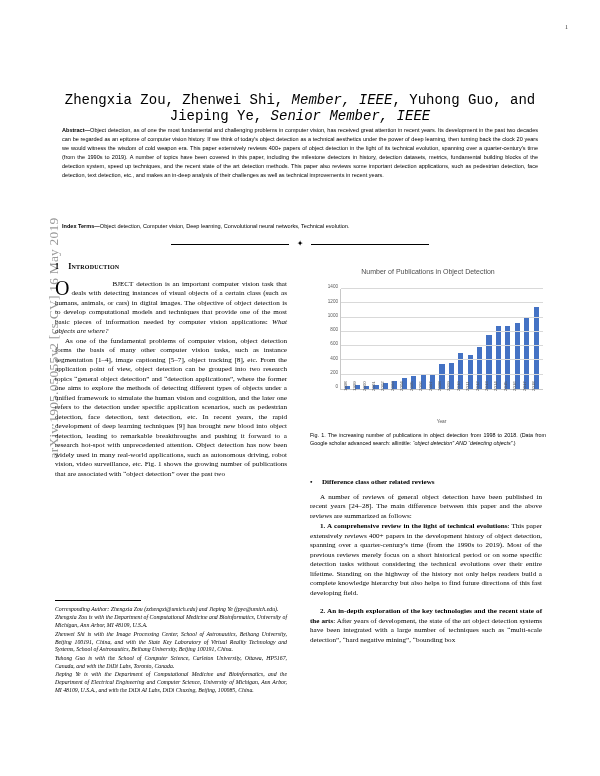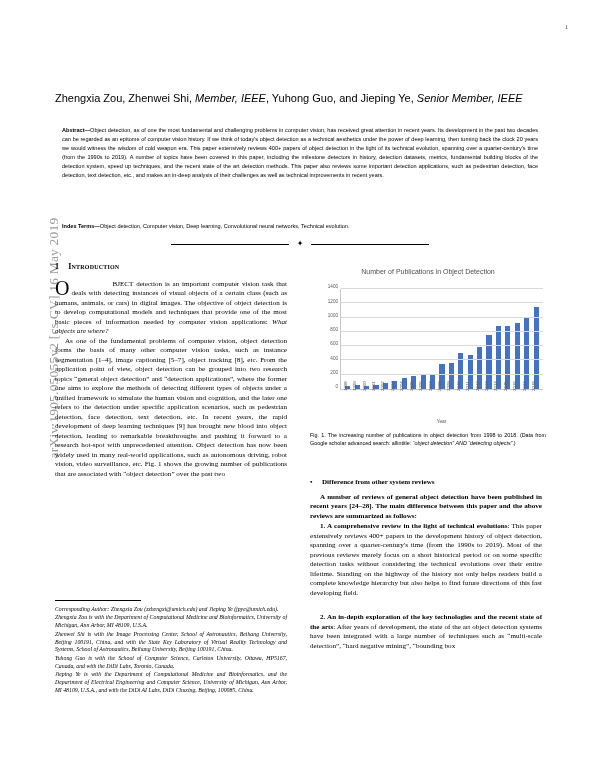--- a/index.html
+++ b/index.html
@@ -38,23 +38,23 @@
   .title{
     position:absolute; left:55px; top:56px; width:490px;
     text-align:center;
     font-size:20.5px;
     font-weight:normal;
     font-family:"Liberation Serif", serif;
     letter-spacing:.1px;
   }
   .authors{
     position:absolute; left:55px; top:92px; width:490px;
-    text-align:left;
-    font-family:Liberation Sans, sans-serif;
-    font-size:11px;
+    text-align:center;
+    font-family:Liberation Mono, monospace;
+    font-size:14px;
   }
   .authors i{ font-style:italic; }
 
   
   .abstract{
     position:absolute; left:62px; top:126px; width:476px;
     font-family:"Liberation Sans", sans-serif;
     font-size:5.55px;
     line-height:1.62;
     text-align:justify;
@@ -353,24 +353,24 @@
         </div>
       <div class="xaxis-title">Year</div>
     </div>
     <div class="caption">
       <span>Fig. 1.</span><span> The increasing number of publications in object detection from 1998 to 2018. (Data from Google scholar advanced search: allintitle: </span><i>“object detection”</i><i> AND </i><i>“detecting objects”</i><span>.)</span>
     </div>
   </div>
 
   <div class="col col-right" style="top:472px;">
     <p class="noindent" style="margin-top:6px; padding-left:12px; position:relative; font-weight:bold;">
-      <span style="position:absolute; left:0;">•</span><span>Difference from other system reviews</span>
+      <span style="position:absolute; left:0;">•</span><span>Difference class other related reviews</span>
     </p>
-    <p style="margin-top:5px;font-weight:bold;">A number of reviews of general object detection have been published in recent years [24–28]. The main difference between this paper and the above reviews are summarized as follows:</p>
+    <p style="margin-top:5px;">A number of reviews of general object detection have been published in recent years [24–28]. The main difference between this paper and the above reviews are summarized as follows:</p>
     <p style="margin-top:1px;">
       <b>1. A comprehensive review in the light of technical evolutions</b><span>: This paper extensively reviews 400+ papers in the development history of object detection, spanning over a quarter-century's time (from the 1990s to 2019). Most of the previous reviews merely focus on a short historical period or on some specific detection tasks without considering the technical evolutions over their entire lifetime. Standing on the highway of the history not only helps readers build a complete knowledge hierarchy but also helps to find future directions of this fast developing field.</span>
     </p>
-    <p style="margin-top:15px;">
+    <p style="margin-top:9px;">
       <b>2. An in-depth exploration of the key technologies and the recent state of the arts</b><span>: After years of development, the state of the art object detection systems have been integrated with a large number of techniques such as “multi-scale detection”, “hard negative mining”, “bounding box</span>
     </p>
   </div>
 
 </div>
 
 </body></html>

